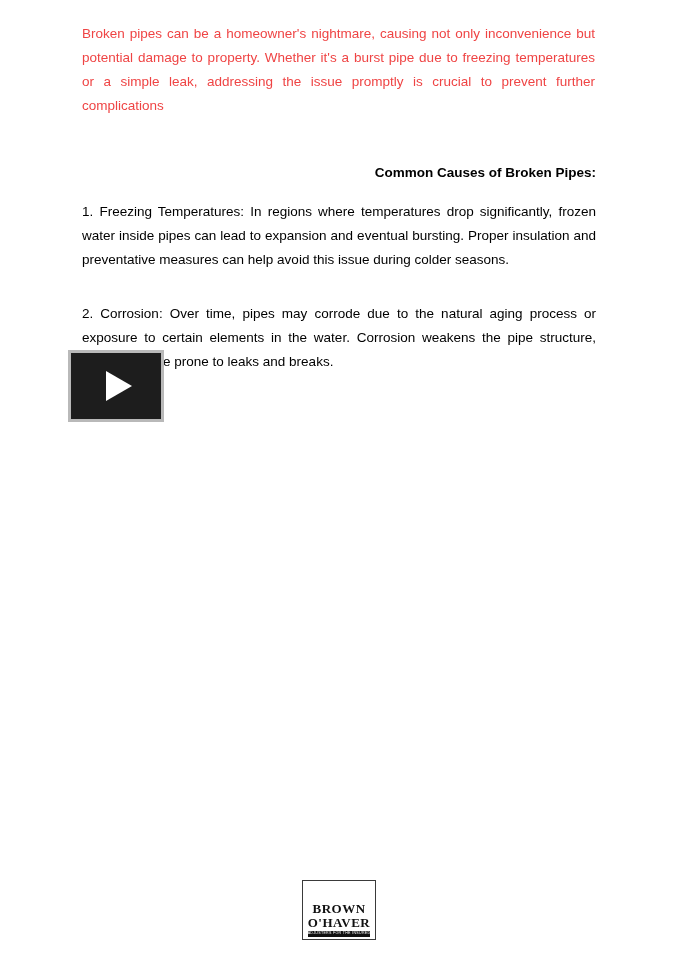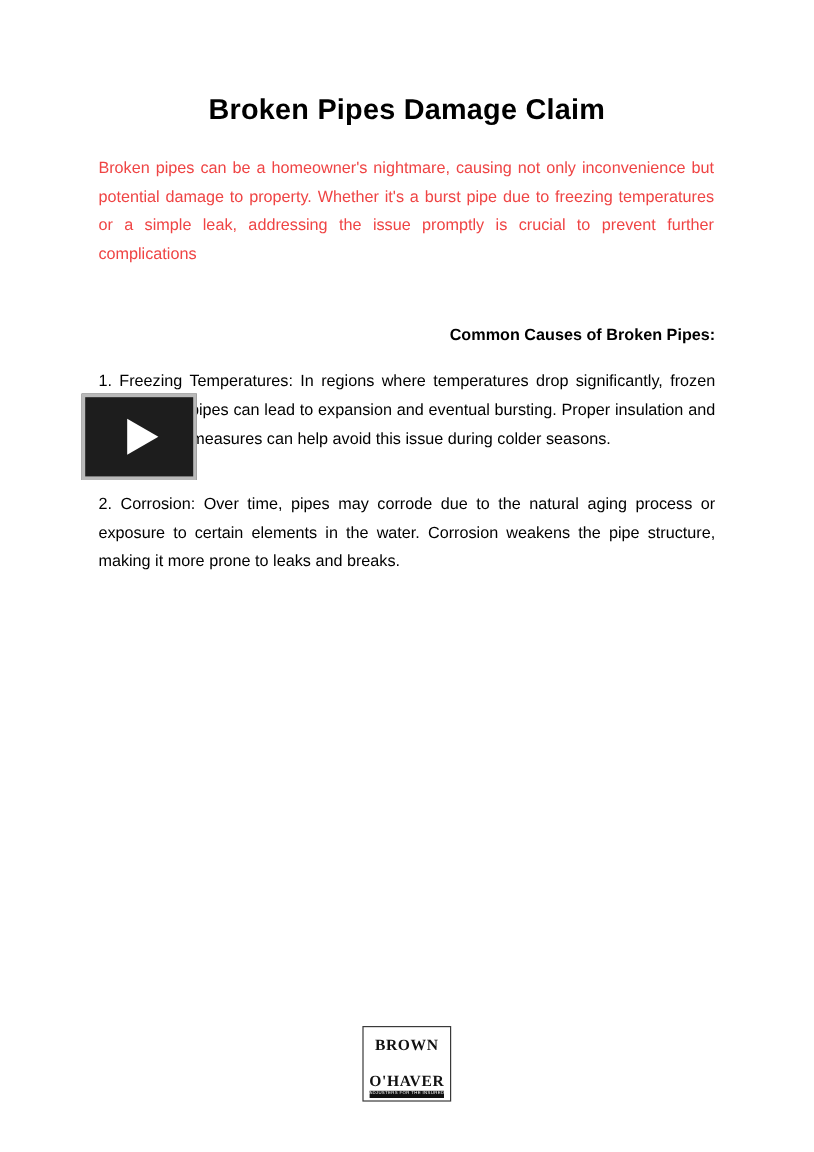--- a/index.html
+++ b/index.html
@@ -84,59 +84,58 @@
   .footer-logo {
     position: absolute;
     left: 0;
     right: 0;
     bottom: 42px;
     display: flex;
     justify-content: center;
   }
   .logo-box {
     border: 1px solid #3a3a3a;
-    padding: 8px 5px 2px 5px;
+    padding: 21px 5px 2px 5px;
     text-align: center;
     line-height: 1;
     background: #fff;
   }
   .logo-line1 {
     font-family: "Liberation Serif", serif;
     font-weight: bold;
     font-size: 13px;
     letter-spacing: 0.5px;
     color: #111;
     display: block;
   }
   .logo-line2 {
     font-family: "Liberation Serif", serif;
     font-weight: bold;
     font-size: 13px;
     letter-spacing: 0.5px;
     color: #111;
     display: block;
-    margin-top: 17px;
+    margin-top: 1px;
   }
   .logo-tag {
     display: block;
     margin-top: 2px;
     font-size: 3.6px;
     letter-spacing: 0.3px;
     color: #111;
     background: #111;
     color: #fff;
     padding: 1px 0;
   }
 </style>
 </head>
 <body>
 
 <div class="page">
 
-  <h1 class="doc-title">Broken Pipes Damage Claim</h1>
 
   <p class="intro">Broken pipes can be a homeowner's nightmare, causing not only inconvenience but potential damage to property. Whether it's a burst pipe due to freezing temperatures or a simple leak, addressing the issue promptly is crucial to prevent further complications</p>
 
   <p class="section-heading">Common Causes of Broken Pipes:</p>
 
   <p class="para">1.   Freezing Temperatures: In regions where temperatures drop significantly, frozen water inside pipes can lead to expansion and eventual bursting. Proper insulation and preventative measures can help avoid this issue during colder seasons.</p>
   <p class="para gap">2. Corrosion: Over time, pipes may corrode due to the natural aging process or exposure to certain elements in the water. Corrosion weakens the pipe structure, making it more prone to leaks and breaks.</p>
 
   <div class="video-overlay" title="Play">
     <div class="play-triangle"></div>

